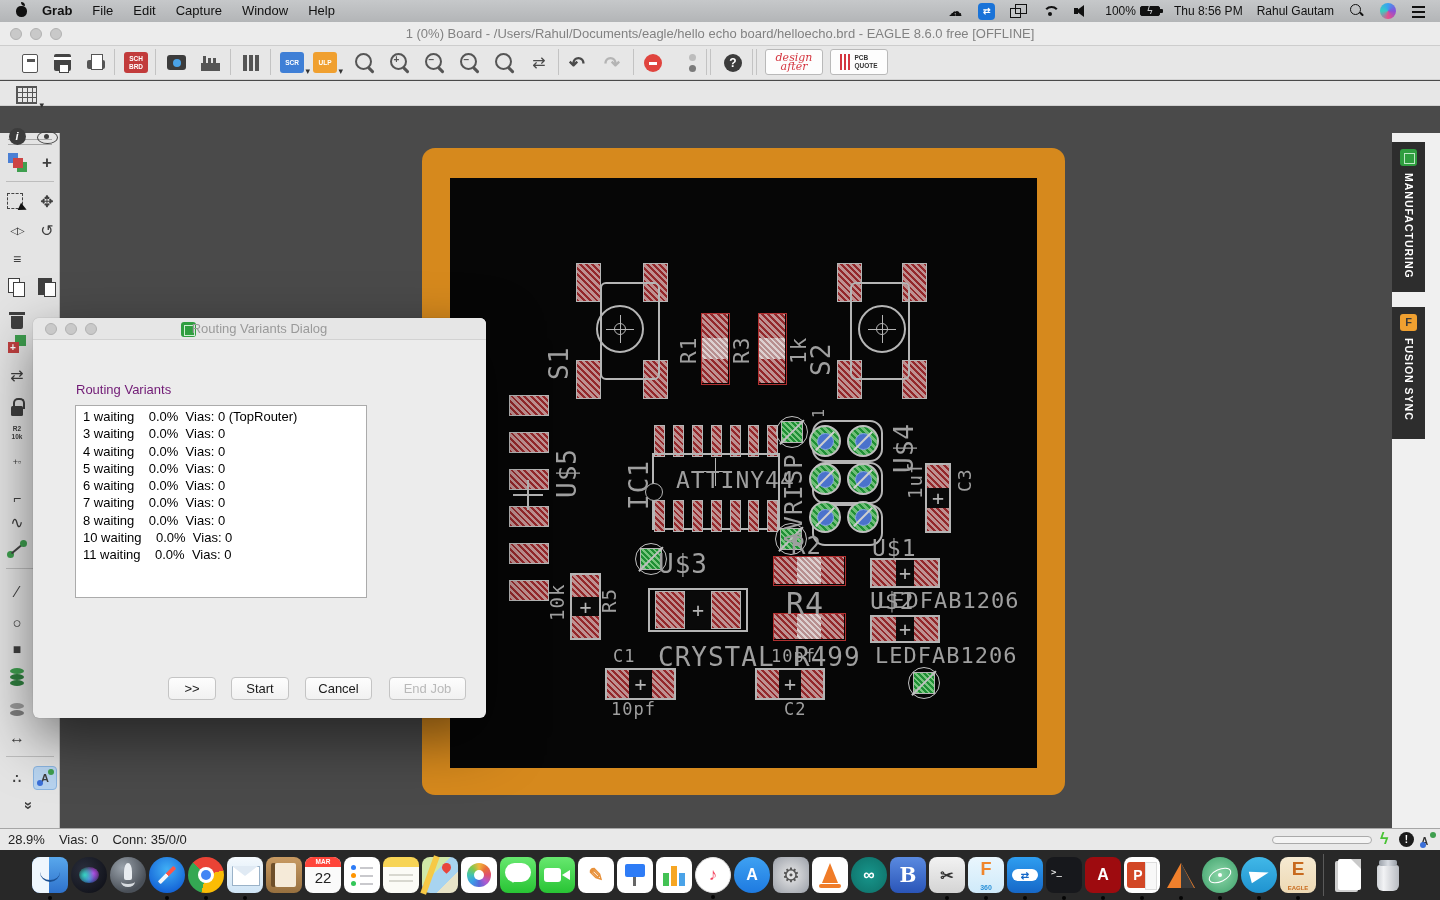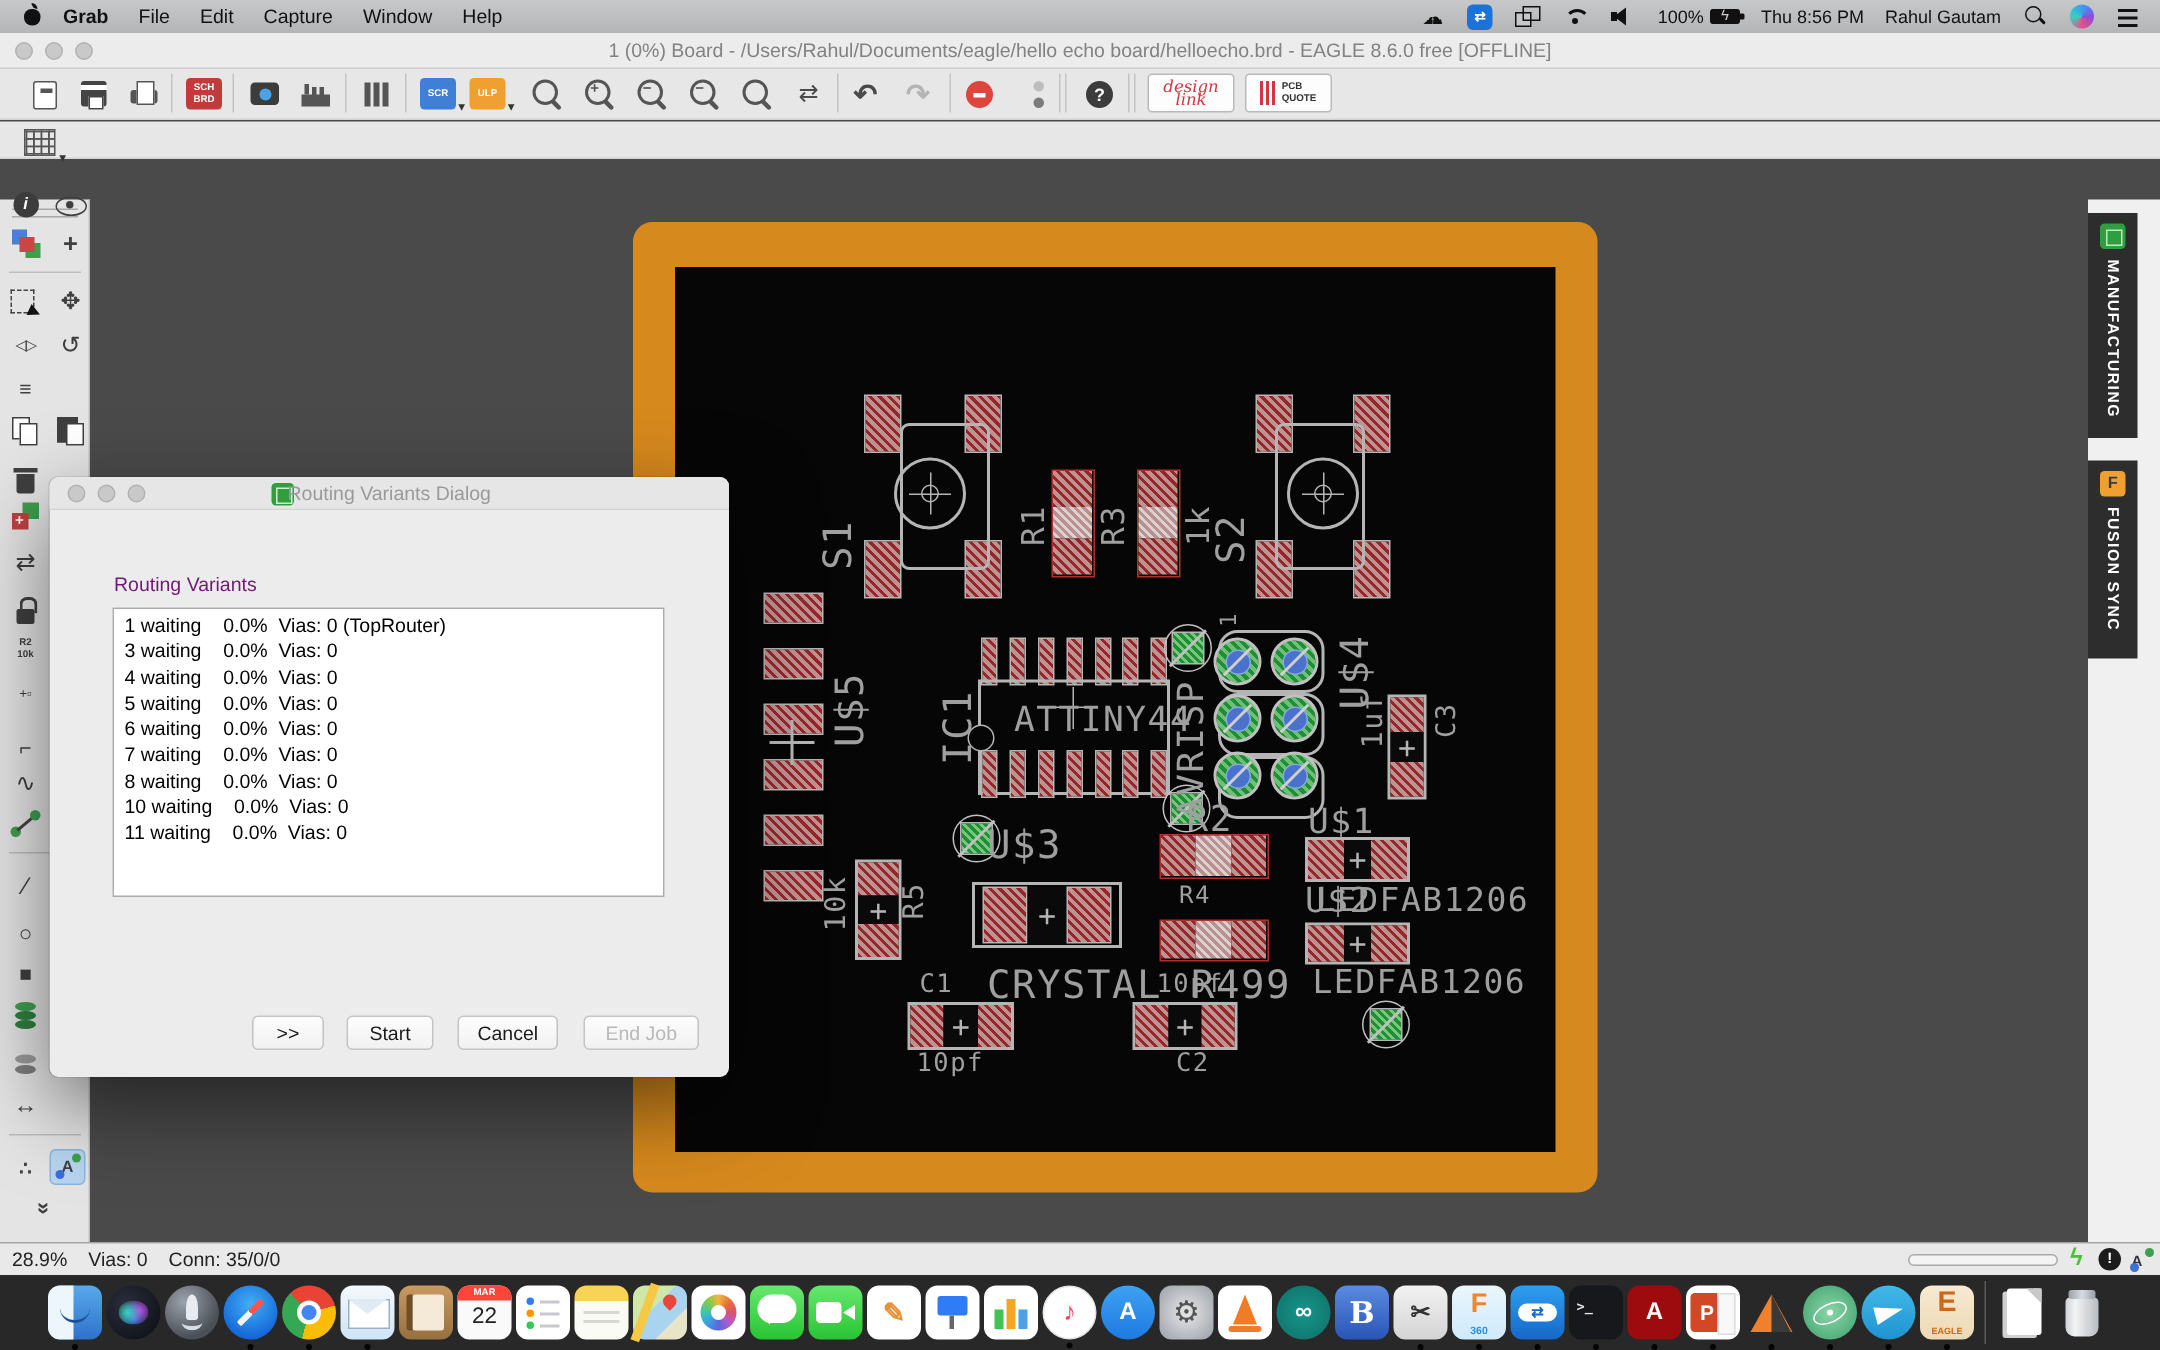--- a/index.html
+++ b/index.html
@@ -156,21 +156,21 @@
   .bl{position:absolute;color:#9f9f9f;font-family:"DejaVu Sans Mono",monospace;letter-spacing:1px;line-height:1;white-space:pre}
   .bl.rot{transform:rotate(-90deg);transform-origin:0 0}
   
   #dialog{position:absolute;left:33px;top:318px;width:453px;height:400px;background:#ececec;border-radius:6px;box-shadow:0 20px 55px rgba(0,0,0,.5),0 0 1px rgba(0,0,0,.4);z-index:50}
   #dlgtitle{position:relative;height:22px;background:#e6e6e6;border-bottom:1px solid #d2d2d2;border-radius:6px 6px 0 0}
   .dtl{position:absolute;top:5px;width:12px;height:12px;border-radius:50%;background:#c9c9c9;border:1px solid #b2b2b2}
   #dlgtitletext{position:absolute;left:0;right:0;top:3px;text-align:center;font-size:13px;color:#9a9a9a}
   #dlgicon{position:absolute;left:148px;top:4px;width:15px;height:15px;background:#2f9e3f;border-radius:3px}
   #dlgicon::before{content:"";position:absolute;left:3px;top:3px;width:9px;height:9px;border:1.5px solid #cdeed2}
   #dlglabel{position:absolute;left:43px;top:64px;font-size:13px;color:#701a75}
-  #dlglist{position:absolute;left:42px;top:87px;width:368px;height:193px;background:#fff;border:1px solid #ababab;overflow:hidden;padding:2px 16px 0 7px}
+  #dlglist{position:absolute;left:42px;top:87px;width:292px;height:193px;background:#fff;border:1px solid #ababab;overflow:hidden;padding:2px 16px 0 7px}
   .drow{font-size:13px;line-height:17.3px;color:#000;white-space:pre;font-family:"Liberation Sans",sans-serif}
   #dlgnote{position:absolute;left:43px;top:291px;font-size:13px;color:#1a1a1a}
   .dbtn{position:absolute;top:359px;height:23px;background:linear-gradient(#fdfdfd,#f1f1f1);border:1px solid #c4c4c4;border-radius:4px;font-size:13px;color:#1a1a1a;display:flex;align-items:center;justify-content:center}
   .dbtn.disabled{color:#b9b9b9}
   
   #statusbar{position:absolute;left:0;top:828px;width:1440px;height:22px;background:#e9e9e9;border-top:1px solid #a6a6a6;z-index:5;font-size:13px;color:#222}
   #statusleft{position:absolute;left:8px;top:3px;display:flex;gap:14px;white-space:pre}
   #progress{position:absolute;left:1272px;top:7px;width:100px;height:8px;border:1px solid #aaa;border-radius:4px;background:#f4f4f4}
   #bolt{position:absolute;left:1380px;top:1px;color:#49c335;font-size:16px;font-weight:bold}
   #alert{position:absolute;left:1399px;top:3px;width:15px;height:15px;border-radius:50%;background:#1c1c1c;color:#fff;font-size:10px;font-weight:bold;text-align:center;line-height:15px}
@@ -410,21 +410,21 @@
         <span class="tg">?</span>
       </div>
       <div class="ti tsep dbl" style="left: 752px; top: 49px;">
         <span class="tg"></span>
       </div>
       <div class="ti ic-grid drop" style="left: 14px; top: 83px;">
         <span class="tg"></span>
       </div>
     </div>
   <div class="tbtn" id="designlink" style="z-index:7">
-    <span class="dl"><span>design</span><br><span>link</span></span>
+    <span class="dl"><span>design</span><br><span>after</span></span>
   </div>
   <div class="tbtn" id="pcbquote" style="z-index:7">
     <span class="chip"></span>
     <span class="pq"><span>PCB</span><br><span>QUOTE</span></span>
   </div>
 
   <div id="palette">
     <div id="phandle"></div>
   </div>
   <div id="palette-layer">
@@ -679,21 +679,21 @@
             <div class="bl rot" style="left: 362px; top: 240px; font-size: 15px;">1</div>
             <div class="bl rot" style="left: 332px; top: 368px; font-size: 24px;">AVRISP</div>
             <div class="bl rot" style="left: 441px; top: 295px; font-size: 26px;">U$4</div>
             <div class="bl rot" style="left: 456px; top: 321px; font-size: 19px;">1uf</div>
             <div class="bl rot" style="left: 506px; top: 314px; font-size: 18px;">C3</div>
             <div class="bl" style="left: 208px; top: 373px; font-size: 26px;">U$3</div>
             <div class="bl" style="left: 341px; top: 356px; font-size: 24px;">R2</div>
             <div class="bl" style="left: 422px; top: 359px; font-size: 23px;">U$1</div>
             <div class="bl rot" style="left: 98px; top: 443px; font-size: 19px;">10k</div>
             <div class="bl rot" style="left: 150px; top: 435px; font-size: 19px;">R5</div>
-            <div class="bl" style="left: 336px; top: 411px; font-size: 16px;">R4</div>
+            <div class="bl" style="left: 336px; top: 411px; font-size: 30px;">R4</div>
             <div class="bl" style="left: 420px; top: 412px; font-size: 23px;">U$2</div>
             <div class="bl" style="left: 427px; top: 412px; font-size: 22px;">LEDFAB1206</div>
             <div class="bl" style="left: 163px; top: 470px; font-size: 17px;">C1</div>
             <div class="bl" style="left: 208px; top: 466px; font-size: 26px;">CRYSTAL</div>
             <div class="bl" style="left: 321px; top: 470px; font-size: 17px;">10pf</div>
             <div class="bl" style="left: 344px; top: 466px; font-size: 26px;">R499</div>
             <div class="bl" style="left: 425px; top: 467px; font-size: 22px;">LEDFAB1206</div>
             <div class="bl" style="left: 161px; top: 523px; font-size: 17px;">10pf</div>
             <div class="bl" style="left: 334px; top: 523px; font-size: 17px;">C2</div>
           </div>

